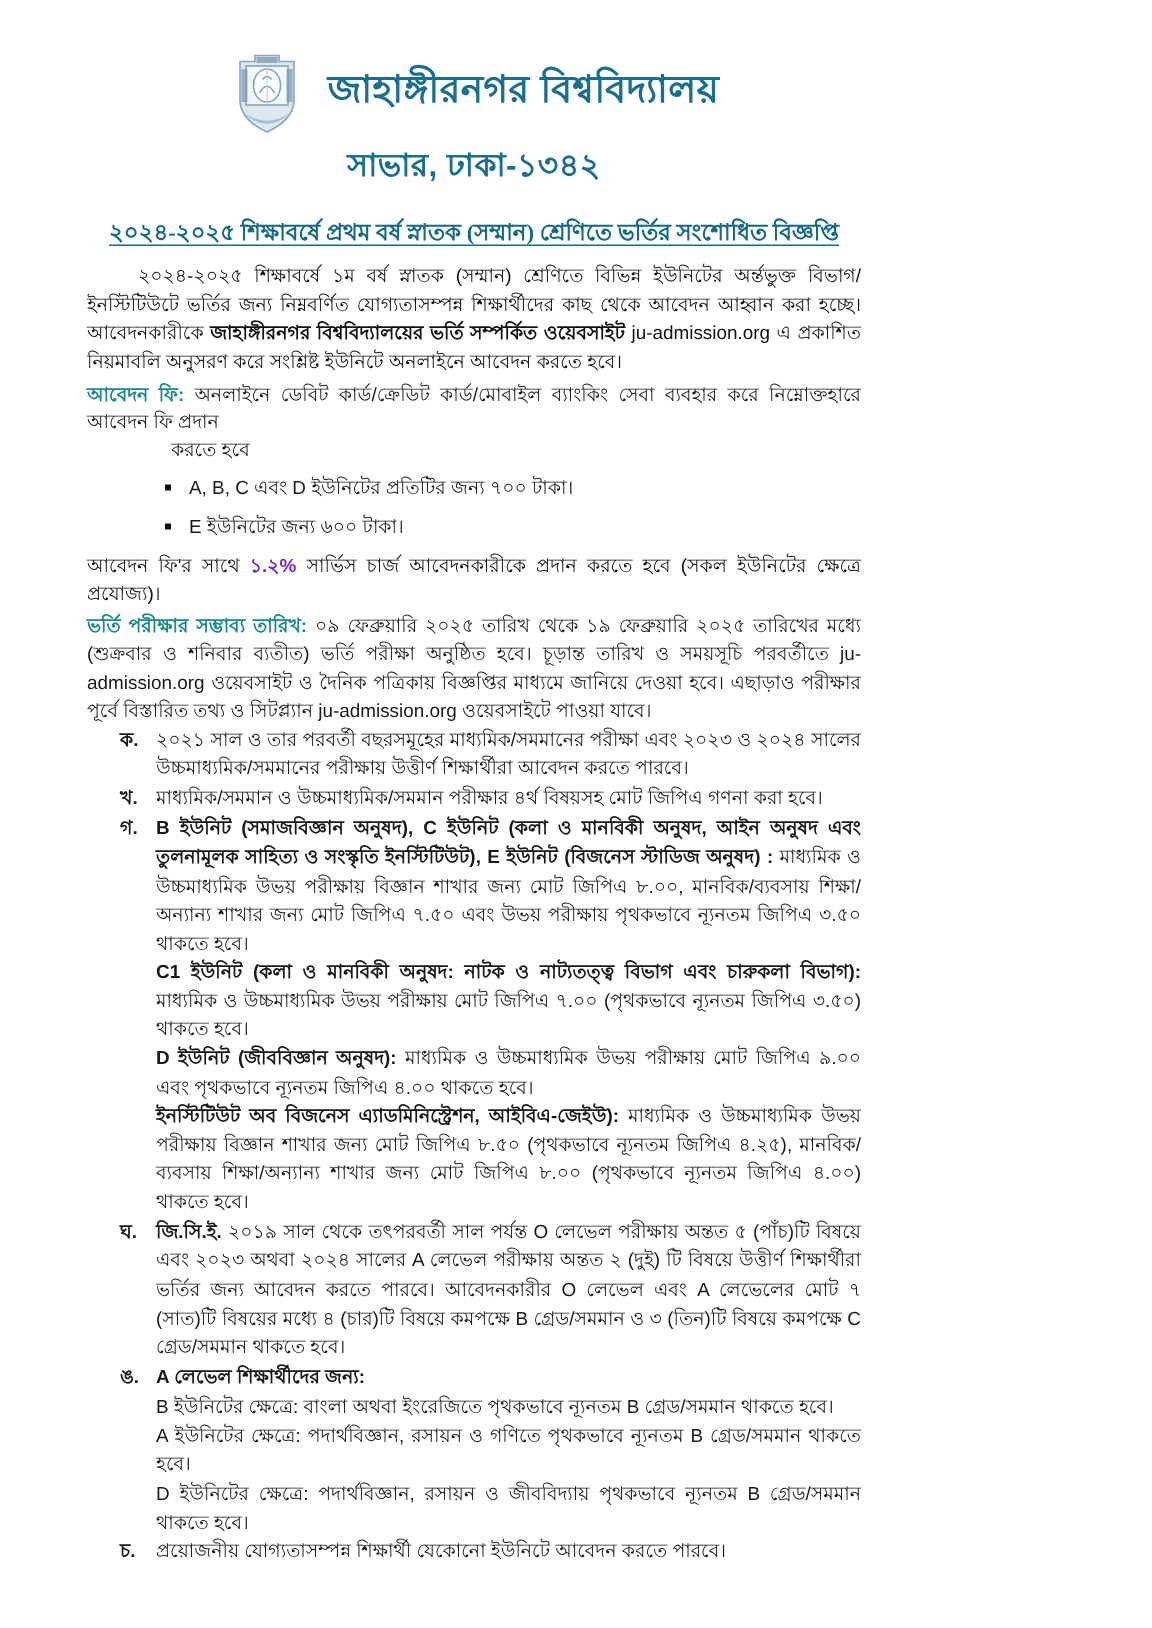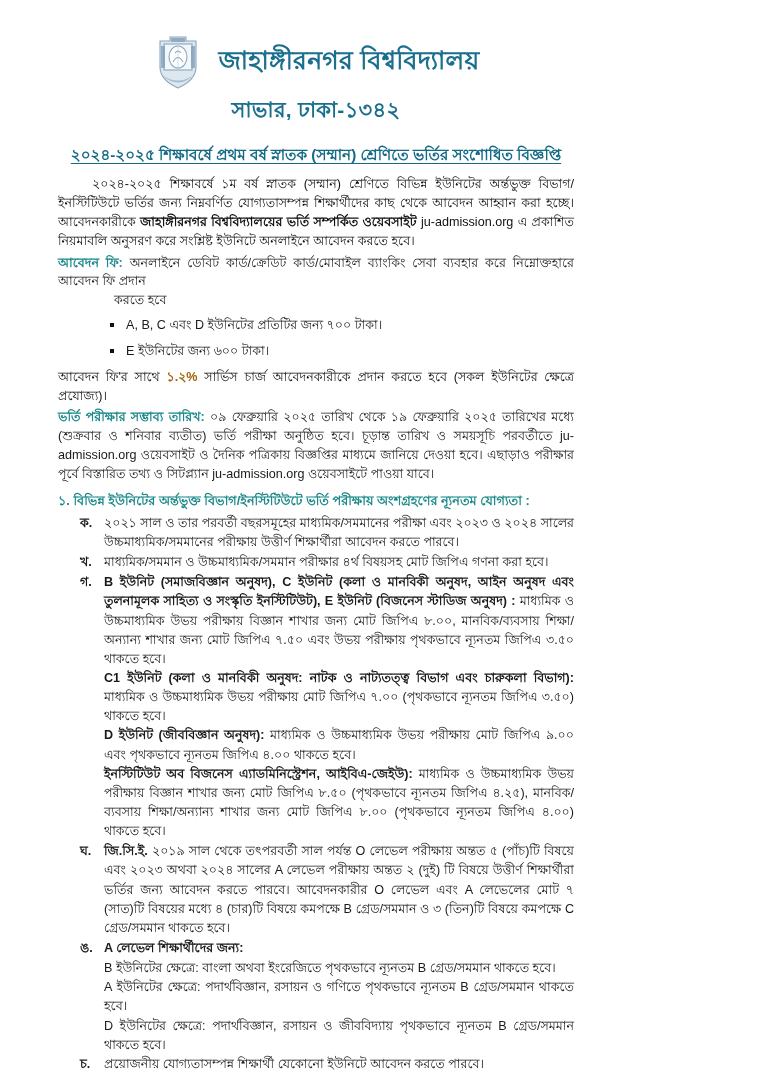--- a/index.html
+++ b/index.html
@@ -60,41 +60,41 @@
 
   
   .doc-title {
     text-align: center;
     font-size: 15.2px;
     font-weight: bold;
     color: #156b86;
     text-decoration: underline;
     text-underline-offset: 3px;
     margin: 14px 0 7px 0;
-    font-family: Liberation Sans, sans-serif;
+    font-family: Liberation Serif, serif;
   }
 
   
   .para {
     font-size: 12.6px;
     line-height: 1.52;
     text-align: justify;
     text-justify: inter-word;
     margin: 0 0 2px 0;
     color: #111;
     font-family: "Liberation Sans", "DejaVu Sans", sans-serif;
   }
   .para.indent { text-indent: 34px; }
 
   .lbl-teal {
     color: #1c8a8a;
     font-weight: bold;
   }
   .bold { font-weight: bold; }
-  .red { color: #a16207; font-weight: bold; }
+  .red { color: #6d28d9; font-weight: bold; }
 
   .kv-line {
     font-size: 12.6px;
     line-height: 1.5;
     margin: 2px 0 0 0;
     text-align: justify;
     font-family: "Liberation Sans", "DejaVu Sans", sans-serif;
   }
   .kv-line .cont {
     display: block;
@@ -205,21 +205,20 @@
 
   <ul class="fees">
     <li>A, B, C এবং D ইউনিটের প্রতিটির জন্য ৭০০ টাকা।</li>
     <li>E ইউনিটের জন্য ৬০০ টাকা।</li>
   </ul>
 
   <p class="para"><span>আবেদন ফি'র সাথে </span><span class="red">১.২%</span><span> সার্ভিস চার্জ আবেদনকারীকে প্রদান করতে হবে (সকল ইউনিটের ক্ষেত্রে প্রযোজ্য)।</span></p>
 
   <p class="kv-line"><span class="lbl-teal">ভর্তি পরীক্ষার সম্ভাব্য তারিখ:</span> <span>০৯ ফেব্রুয়ারি ২০২৫ তারিখ থেকে ১৯ ফেব্রুয়ারি ২০২৫ তারিখের মধ্যে (শুক্রবার ও শনিবার ব্যতীত) ভর্তি পরীক্ষা অনুষ্ঠিত হবে। চূড়ান্ত তারিখ ও সময়সূচি পরবর্তীতে ju-admission.org ওয়েবসাইট ও দৈনিক পত্রিকায় বিজ্ঞপ্তির মাধ্যমে জানিয়ে দেওয়া হবে। এছাড়াও পরীক্ষার পূর্বে বিস্তারিত তথ্য ও সিটপ্ল্যান ju-admission.org ওয়েবসাইটে পাওয়া যাবে।</span></p>
 
-  <div class="sec-head">১. বিভিন্ন ইউনিটের অর্ন্তভুক্ত বিভাগ/ইনস্টিটিউটে ভর্তি পরীক্ষায় অংশগ্রহণের ন্যূনতম যোগ্যতা :</div>
 
   <div class="item">
     <span class="item-mark">ক.</span>
     <span class="item-body">২০২১ সাল ও তার পরবর্তী বছরসমূহের মাধ্যমিক/সমমানের পরীক্ষা এবং ২০২৩ ও ২০২৪ সালের উচ্চমাধ্যমিক/সমমানের পরীক্ষায় উত্তীর্ণ শিক্ষার্থীরা আবেদন করতে পারবে।</span>
   </div>
 
   <div class="item">
     <span class="item-mark">খ.</span>
     <span class="item-body">মাধ্যমিক/সমমান ও উচ্চমাধ্যমিক/সমমান পরীক্ষার ৪র্থ বিষয়সহ মোট জিপিএ গণনা করা হবে।</span>
   </div>

